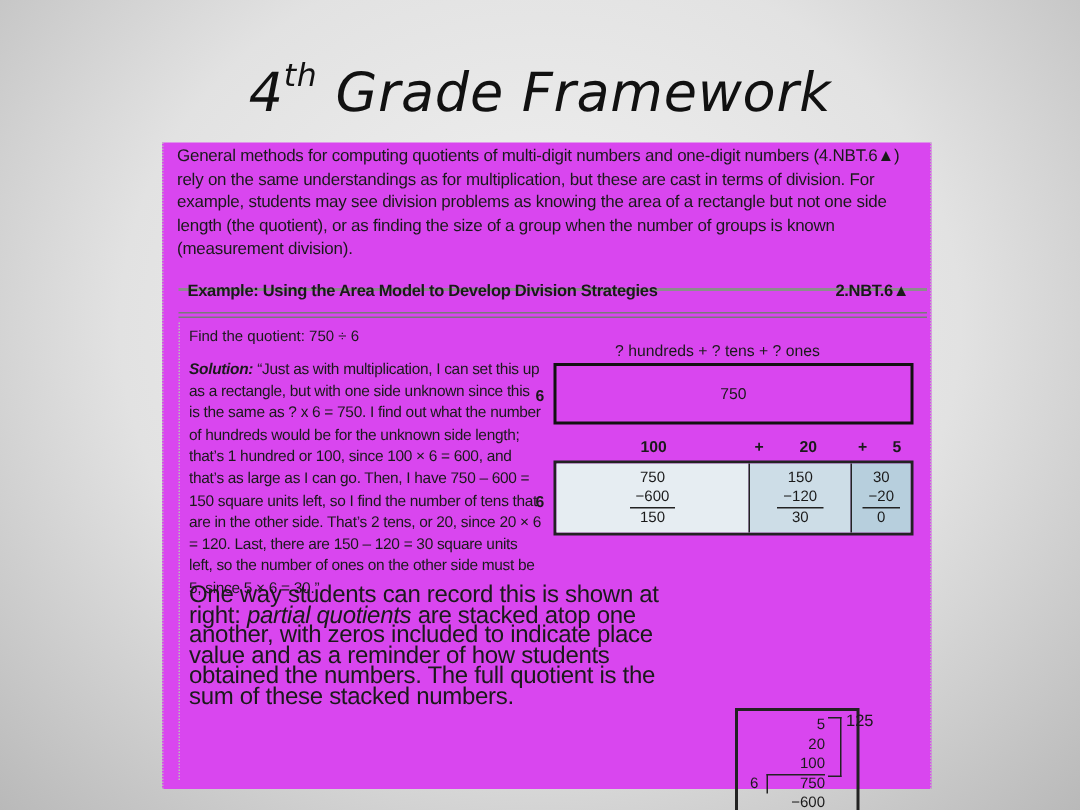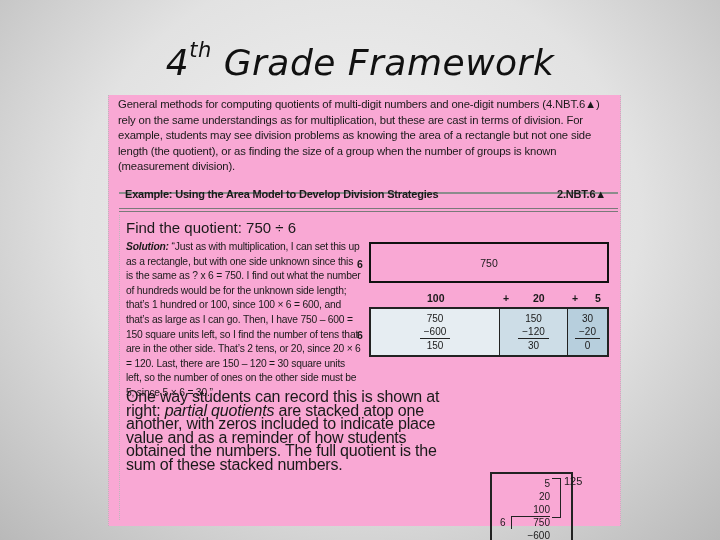--- a/index.html
+++ b/index.html
@@ -8,38 +8,38 @@
     background: radial-gradient(ellipse at 50% 40%, #f2f2f2 0%, #e2e2e2 55%, #b9b9b9 100%);
     font-family: "Liberation Sans", sans-serif;
   }
   .slide-title {
     position:absolute; left:0; top:42px; width:720px; text-align:center;
     font-family:"DejaVu Sans", sans-serif; font-size:36px; color:#111; letter-spacing:0.5px;font-style:italic;
   }
   .slide-title sup { font-size:21px; position:relative; top:-2px; vertical-align:top; line-height:1; }
   .doc {
     position:absolute; left:108px; top:95px; width:511px; height:431px;
-    background:#f9a8d4; border-left:1px dotted #bbb; border-right:1px dotted #bbb;
+    background:#d946ef; border-left:1px dotted #bbb; border-right:1px dotted #bbb;
     font-family:"Liberation Sans", sans-serif; color:#1a1a1a;
   }
   .intro {
     position:absolute; left:9px; top:2px; width:500px;
     font-size:11.3px; line-height:15.5px; letter-spacing:-0.15px;
   }
   .ex-header {
     position:absolute; left:10px; top:97px; width:499px; height:20px;
     border-top:2px solid #8c8c8c; border-bottom:4px double #7a7a7a;
     font-size:11px; font-weight:bold; display:flex; justify-content:space-between; align-items:center;
     box-sizing:border-box; padding:0 12px 14px 6px; letter-spacing:-0.2px;
   }
   .ex-body {
     position:absolute; left:10px; top:120px; width:499px; height:305px;
     border-left:1px dotted #bbb;
   }
-  .find { position:absolute; left:6px; top:4px; font-size:15px;text-align:right; }
+  .find { position:absolute; left:6px; top:4px; font-size:10px;text-align:right; }
   .solution {
     position:absolute; left:6px; top:25px; width:236px;
     font-size:10.3px; line-height:14.6px; letter-spacing:-0.2px;
   }
   .solution i { font-style:italic; font-weight:bold; }
   .record {
     position:absolute; left:6px; top:175px; width:318px;
     font-size:16px; line-height:13.6px; letter-spacing:-0.2px;
   }
   .record i { font-style:italic; }
@@ -92,20 +92,21 @@
     <span>2.NBT.6▲</span>
   </div>
 
   <div class="ex-body">
     <div class="find">Find the quotient: 750 ÷ 6</div>
 
     <div class="solution"><i>Solution:</i><span> “Just as with multiplication, I can set this up as a rectangle, but with one side unknown since this is the same as  ? x 6 = 750. I find out what the number of hundreds would be for the unknown side length; that’s 1 hundred or 100, since 100 × 6 = 600, and that’s as large as I can go. Then, I have 750 – 600 = 150 square units left, so I find the number of tens that are in the other side. That’s 2 tens, or 20, since 20 × 6 = 120. Last, there are 150 – 120 = 30  square units left, so the number of ones on the other side must be 5, since 5 × 6 = 30.”</span></div>
 
     <div class="record"><span>One way students can record this is shown at right: </span><i>partial quotients</i><span> are stacked atop one another, with zeros included to indicate place value and as a reminder of how students obtained the numbers. The full quotient is the sum of these stacked numbers.</span></div>
 
+    <div class="area1-label">? hundreds + ? tens + ? ones</div>
     <div class="area1-six">6</div>
     <div class="area1-box">
         <span>750</span>
       </div>
 
     <div class="area2-heads">
       <span style="left:58px">100</span>
       <span style="left:134px">+</span>
       <span style="left:164px">20</span>
       <span style="left:203px">+</span>

